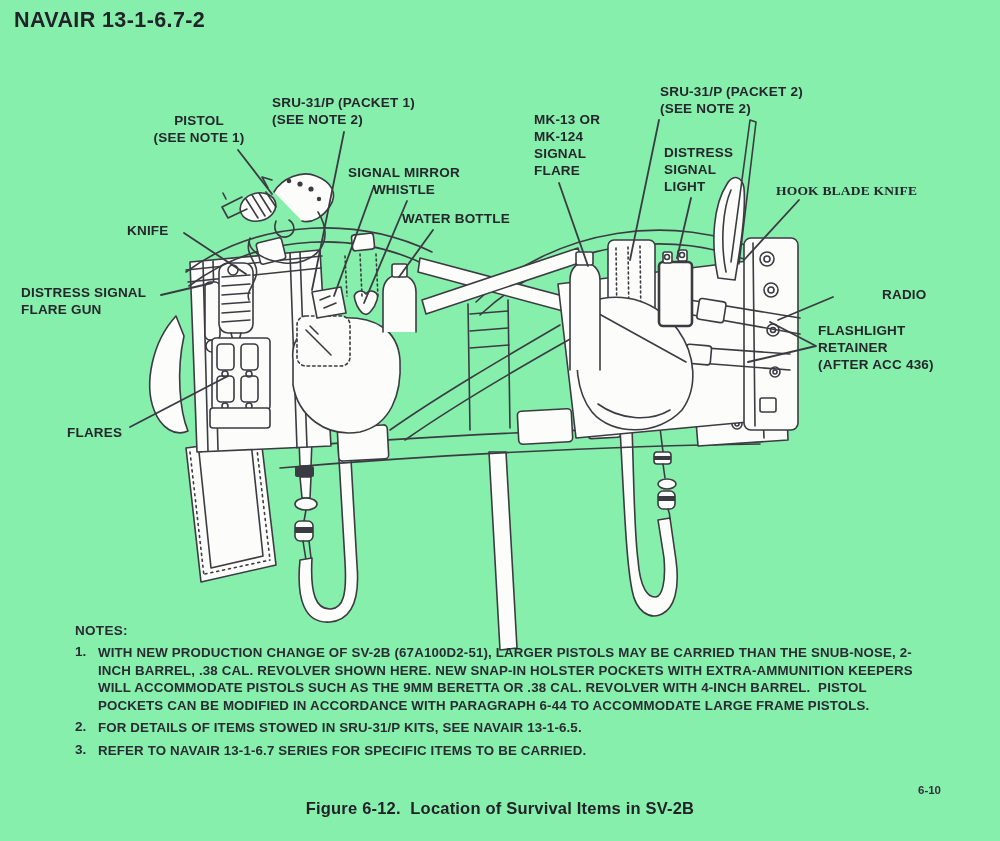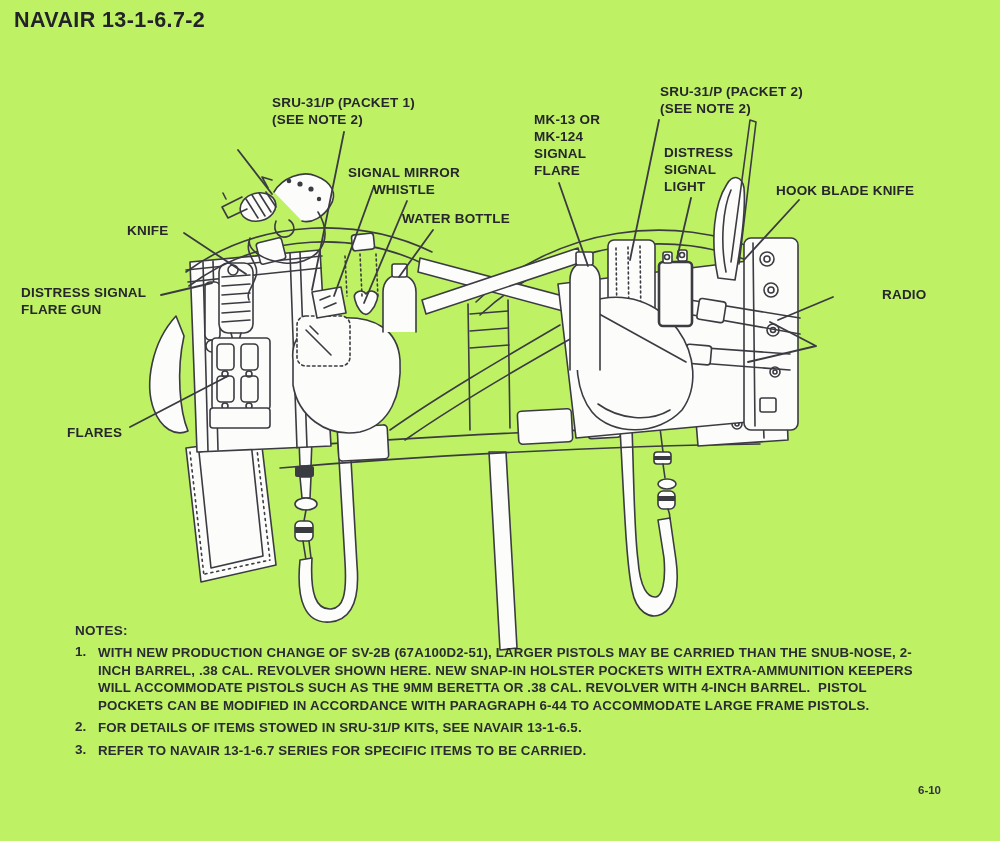--- a/index.html
+++ b/index.html
@@ -1,19 +1,19 @@
 <!DOCTYPE html>
 <html><head>
 <meta charset="utf-8">
 <style>
   html,body{margin:0;padding:0;}
   body{background:#e8e8e6;}
   .page{
     position:relative; width:1000px; height:841px;
-    background:#bef264; overflow:hidden;
+    background:#86efac; overflow:hidden;
     font-family:"Liberation Sans", sans-serif;
     color:#26262c;
   }
   .hdr{
     position:absolute; left:14px; top:8px;
     font-size:21.5px; font-weight:700; letter-spacing:.4px; color:#222228;
   }
   .lbl{
     position:absolute; white-space:pre-line;
     font-size:13.5px; line-height:17px; font-weight:600;
@@ -239,52 +239,58 @@
         <path d="M559,183 L588,266"></path>
         <path d="M659,120 L630,260"></path>
         <path d="M691,198 L677,258"></path>
         <path d="M799,200 L744,260"></path>
         <path d="M833,297 L778,320"></path>
         <path d="M816,346 L770,322 M816,346 L748,362"></path>
       </g>
     </g>
   </svg>
 
+  <div class="lbl center" style="left:146px; top:112px; width:106px;">PISTOL
+(SEE NOTE 1)</div>
   <div class="lbl" style="left:272px; top:94px;">SRU-31/P (PACKET 1)
 (SEE NOTE 2)</div>
   <div class="lbl center" style="left:342px; top:164px; width:124px;text-align:center;">SIGNAL MIRROR
 WHISTLE</div>
   <div class="lbl" style="left:402px; top:210px;">WATER BOTTLE</div>
   <div class="lbl" style="left:127px; top:222px;">KNIFE</div>
   <div class="lbl" style="left:21px; top:284px;">DISTRESS SIGNAL
 FLARE GUN</div>
   <div class="lbl" style="left:67px; top:424px;">FLARES</div>
   <div class="lbl" style="left:534px; top:111px;">MK-13 OR
 MK-124
 SIGNAL
 FLARE</div>
   <div class="lbl" style="left:624px; top:83px;margin-left:36px;">SRU-31/P (PACKET 2)
 (SEE NOTE 2)</div>
   <div class="lbl" style="left:664px; top:144px;">DISTRESS
 SIGNAL
 LIGHT</div>
-  <div class="lbl" style="left:776px; top:182px;">HOOK BLADE KNIFE</div>
+  <div class="lbl" style="left:776px; top:182px;font-family:Liberation Serif, serif;">HOOK BLADE KNIFE</div>
   <div class="lbl" style="left:834px; top:286px;padding-left:48px;">RADIO</div>
+  <div class="lbl" style="left:818px; top:322px;">FLASHLIGHT
+RETAINER
+(AFTER ACC 436)</div>
 
   <div class="notes">
     <div class="notes-title">NOTES:</div>
     <div class="note-row">
       <span class="note-num">1.</span>
       <span class="note-text">WITH NEW PRODUCTION CHANGE OF SV-2B (67A100D2-51), LARGER PISTOLS MAY BE CARRIED THAN THE SNUB-NOSE, 2-INCH BARREL, .38 CAL. REVOLVER SHOWN HERE. NEW SNAP-IN HOLSTER POCKETS WITH EXTRA-AMMUNITION KEEPERS WILL ACCOMMODATE PISTOLS SUCH AS THE 9MM BERETTA OR .38 CAL. REVOLVER WITH 4-INCH BARREL.  PISTOL POCKETS CAN BE MODIFIED IN ACCORDANCE WITH PARAGRAPH 6-44 TO ACCOMMODATE LARGE FRAME PISTOLS.</span>
     </div>
     <div class="note-row">
       <span class="note-num">2.</span>
       <span class="note-text">FOR DETAILS OF ITEMS STOWED IN SRU-31/P KITS, SEE NAVAIR 13-1-6.5.</span>
     </div>
     <div class="note-row">
       <span class="note-num">3.</span>
       <span class="note-text">REFER TO NAVAIR 13-1-6.7 SERIES FOR SPECIFIC ITEMS TO BE CARRIED.</span>
     </div>
   </div>
 
   <div class="pagenum">6-10</div>
+  <div class="caption">Figure 6-12.  Location of Survival Items in SV-2B</div>
 
 </div>
 
 </body></html>

